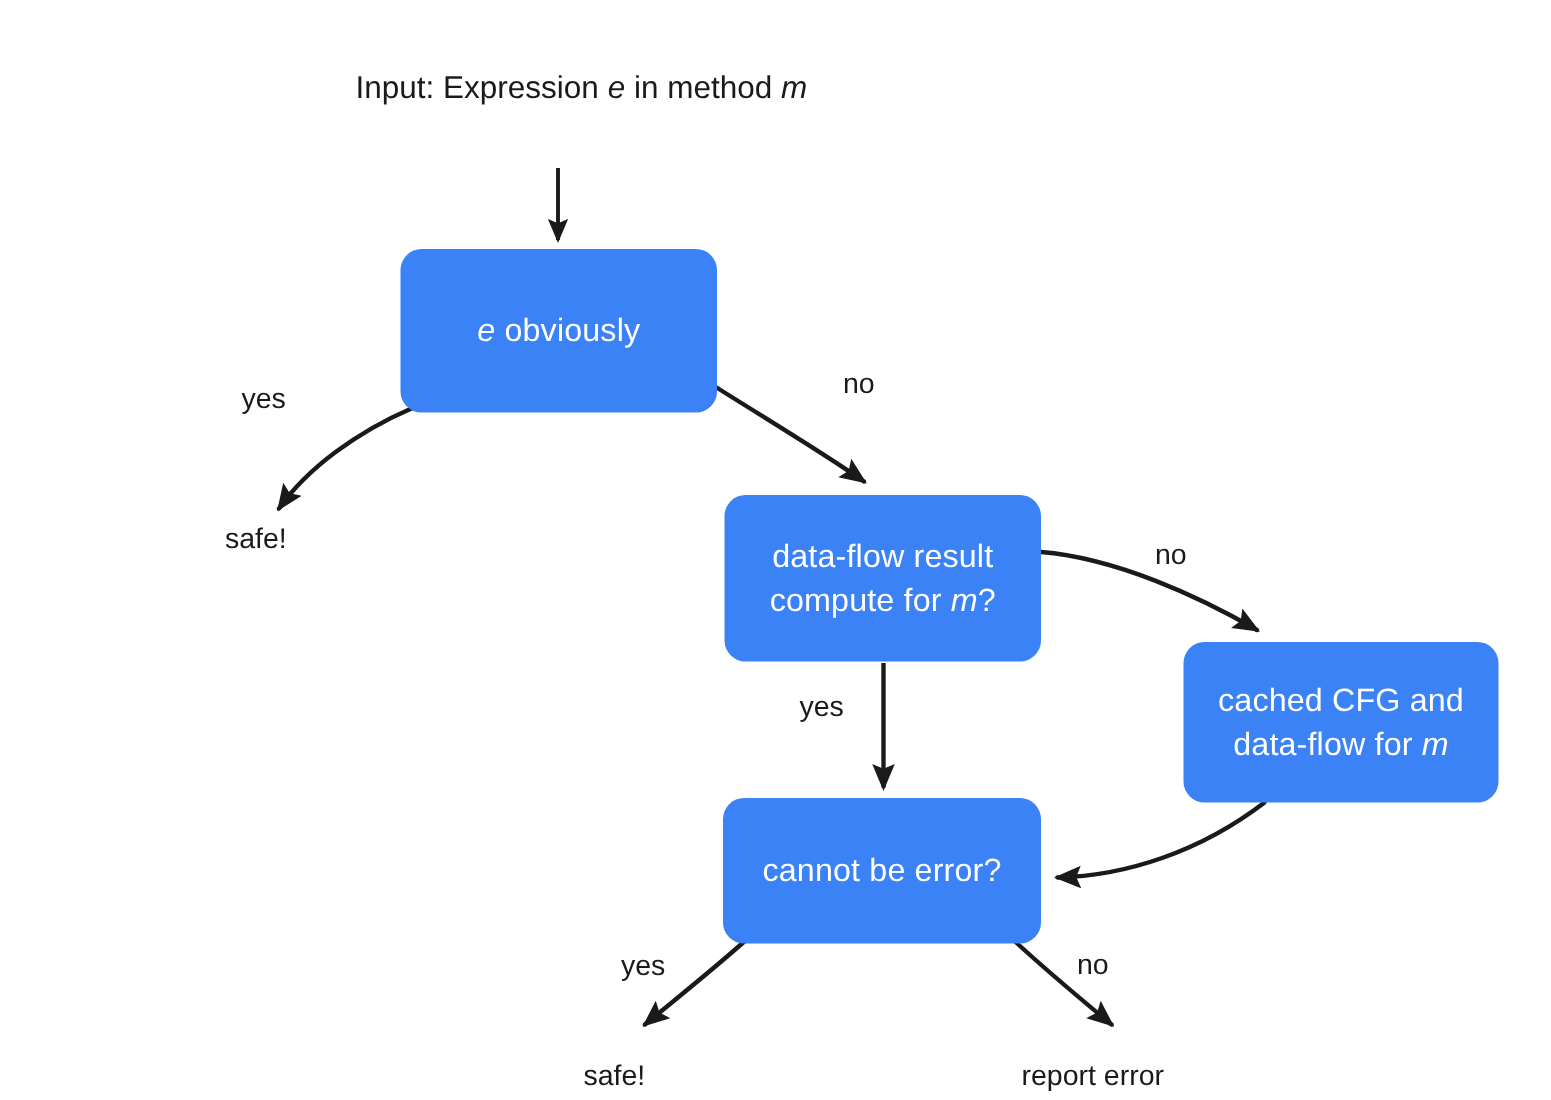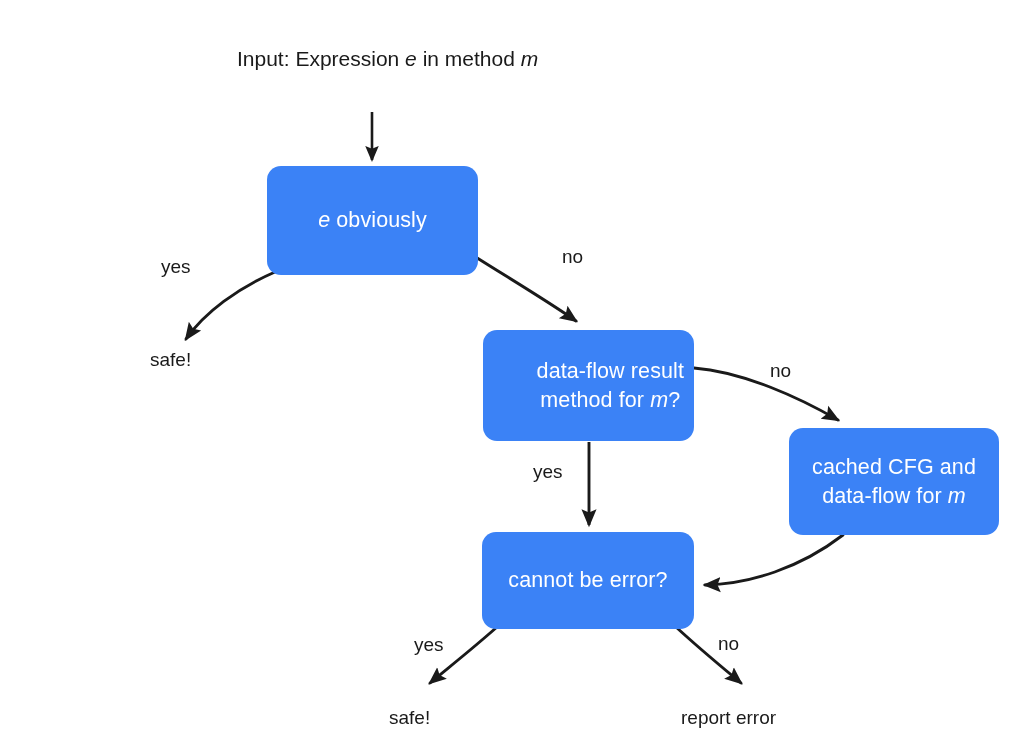--- a/index.html
+++ b/index.html
@@ -65,21 +65,21 @@
     text-align: center;
     font-size: 21px;
     color: #1a1a1a;
     line-height: 1.45;
     white-space: nowrap;
   }
   .var { font-style: italic; }
 
   
   #node-obvious   { left: 267px; top: 150px;  width: 211px; height: 109px; }
-  #node-cached    { left: 483px; top: 314px;  width: 211px; height: 111px; justify-content: flex-end; }
+  #node-cached    { left: 483px; top: 314px;  width: 211px; height: 111px; }
   #node-shows     { left: 482px; top: 516px;  width: 212px; height: 97px;  }
   #node-compute   { left: 789px; top: 412px;  width: 210px; height: 107px; }
 
   
   #caption-input  { left: 237px; top: 28px;  width: 270px; }
   #term-safe-1    { left: 150px; top: 332px; }
   #term-safe-2    { left: 389px; top: 690px; }
   #term-report    { left: 681px; top: 690px; }
 
   
@@ -126,21 +126,21 @@
 
   <div class="node" id="node-obvious">
     <div>
       <span class="ln"><span class="var">e</span><span> obviously</span></span>
     </div>
   </div>
 
   <div class="node" id="node-cached">
     <div>
       <span class="ln">data-flow result</span>
-      <span class="ln"><span>method for </span><span class="var">m</span><span>?</span></span>
+      <span class="ln"><span>compute for </span><span class="var">m</span><span>?</span></span>
     </div>
   </div>
 
   <div class="node" id="node-shows">
     <div>
       <span class="ln">cannot be error?</span>
     </div>
   </div>
 
   <div class="node" id="node-compute">

